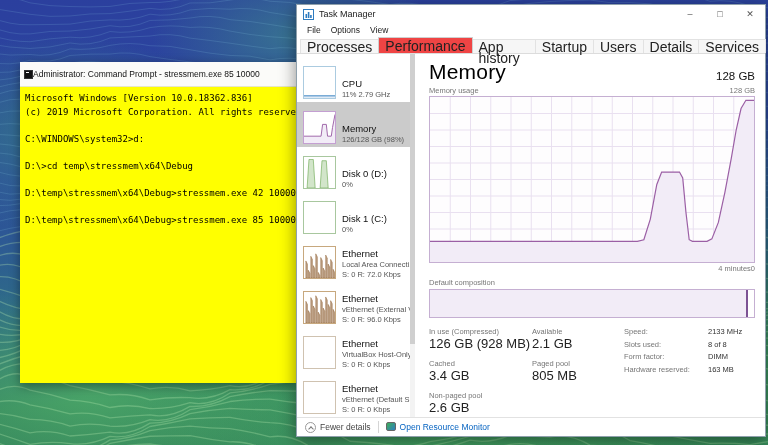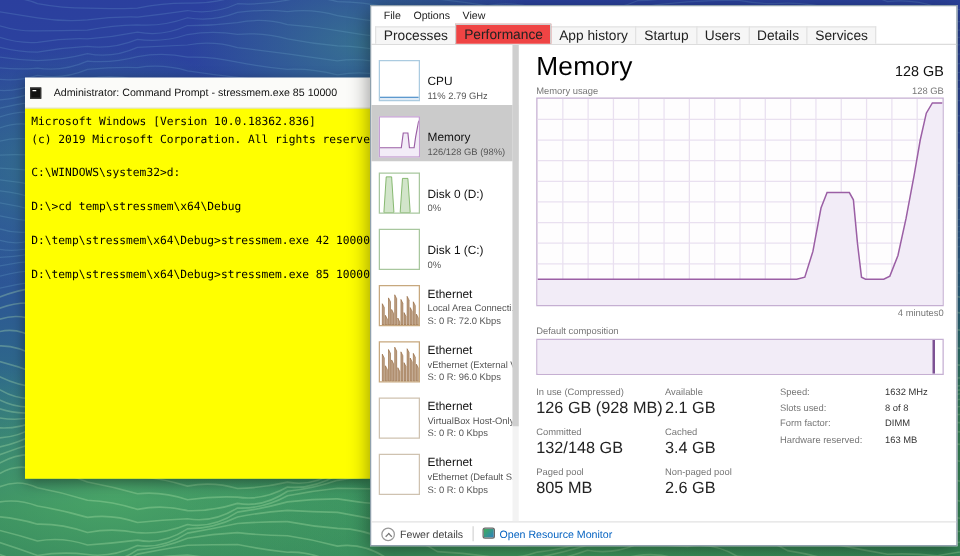--- a/index.html
+++ b/index.html
@@ -13,39 +13,39 @@
       radial-gradient(ellipse 200px 120px at 38% 8%, rgba(70,170,130,.45), transparent 70%),
       radial-gradient(ellipse 240px 150px at 70% 45%, rgba(40,120,140,.35), transparent 70%),
       linear-gradient(175deg, #2b3f9e 0%, #2c4a9e 35%, #2e6a88 60%, #35855f 80%, #2f7a55 100%);
   }
   #flowlines { position:absolute; left:0; top:0; width:768px; height:445px; }
 
   
   #cmd-window { position:absolute; left:20px; top:62px; width:276px; height:321px;
     box-shadow:0 3px 10px rgba(0,0,0,.4); display:flex; flex-direction:column; }
   #cmd-titlebar { height:15px; background:#fbfbf9; border-bottom:1px solid #e6e6c8;
-    display:flex; align-items:center; gap:10px; padding:12px 4px; font-size:8.5px; color:#111; flex:0 0 auto; }
+    display:flex; align-items:center; gap:0; padding:12px 4px; font-size:8.5px; color:#111; flex:0 0 auto; }
   #cmd-icon { width:9px; height:9px; background:#111; border:1px solid #333; position:relative; flex:0 0 auto; }
   #cmd-icon::after { content:""; position:absolute; left:1px; top:1px; width:3px; height:1px; background:#fff; }
   #cmd-title { white-space:nowrap; overflow:hidden; }
   #cmd-body { flex:1; background:#ffff00; padding:5px 5px 0 5px;
     font-family:"DejaVu Sans Mono", monospace; font-size:9px; line-height:13.5px; color:#000; }
   .console-line { white-space:pre; min-height:13.5px; }
 
   
   #tm-window { position:absolute; left:296px; top:4px; width:470px; height:433px; background:#fff;
     border:1px solid #8fa0ac; box-shadow:0 4px 16px rgba(0,0,0,.45); display:flex; flex-direction:column; }
   #tm-titlebar { height:18px; display:flex; align-items:center; padding-left:6px; flex:0 0 auto; }
   #tm-title { font-size:9px; color:#222; margin-left:5px; flex:1; }
   .win-btn { width:30px; height:18px; text-align:center; line-height:18px; font-size:9px; color:#555; }
   #tm-menubar { height:14px; display:flex; align-items:center; padding-left:5px; flex:0 0 auto; }
   .menu-item { font-size:8.5px; color:#222; padding:0 5px; }
   #tm-tabbar { height:17px; display:flex; align-items:flex-end; padding-left:3px;
     border-bottom:1px solid #dcdcdc; flex:0 0 auto; }
-  .tab { font-size:11px; color:#222; padding:2px 6px 2px 6px; border:1px solid #e2e2e2;
+  .tab { font-size:14px; color:#222; padding:2px 6px 2px 6px; border:1px solid #e2e2e2;
     border-bottom:none; background:#f6f6f6; margin-right:-1px; height:14px; line-height:11px; }
   .tab.active { background:#ef4444; height:16px; line-height:13px; border-color:#cfcfcf; position:relative; z-index:2; }
 
   #tm-content { flex:1; display:flex; overflow:hidden; }
 
   
   #tm-sidebar { width:118px; flex:0 0 auto; padding-top:3px; position:relative; }
   .sb-item { display:flex; padding:3px 4px 3px 6px; height:45px; align-items:flex-end; }
   .sb-item.selected { background:#cbcbcb; }
   .thumb { width:33px; height:33px; background:#fff; flex:0 0 auto; margin-top:1px; }
@@ -168,20 +168,32 @@
         <div class="console-line"></div>
         <div class="console-line">D:\&gt;cd temp\stressmem\x64\Debug</div>
         <div class="console-line"></div>
         <div class="console-line">D:\temp\stressmem\x64\Debug&gt;stressmem.exe 42 10000</div>
         <div class="console-line"></div>
         <div class="console-line">D:\temp\stressmem\x64\Debug&gt;stressmem.exe 85 10000</div>
       </div>
   </div>
 
   <div id="tm-window">
+    <div id="tm-titlebar">
+      <svg width="11" height="11" viewBox="0 0 11 11">
+        <rect x="0.5" y="0.5" width="10" height="10" fill="none" stroke="#2f7cc0" stroke-width="1"></rect>
+        <rect x="2.5" y="5" width="1.6" height="4" fill="#2f7cc0"></rect>
+        <rect x="4.8" y="3" width="1.6" height="6" fill="#2f7cc0"></rect>
+        <rect x="7.1" y="6" width="1.6" height="3" fill="#2f7cc0"></rect>
+      </svg>
+      <span id="tm-title">Task Manager</span>
+      <span class="win-btn">–</span>
+      <span class="win-btn">□</span>
+      <span class="win-btn">✕</span>
+    </div>
     <div id="tm-menubar">
         <span class="menu-item">File</span>
         <span class="menu-item">Options</span>
         <span class="menu-item">View</span>
       </div>
     <div id="tm-tabbar">
         <span class="tab">Processes</span>
         <span class="tab active">Performance</span>
         <span class="tab">App history</span>
         <span class="tab">Startup</span>
@@ -357,39 +369,35 @@
           <div id="mem-stats">
               <div>
                 <div class="stat-label">In use (Compressed)</div>
                 <div class="stat-value">126 GB (928 MB)</div>
               </div>
               <div>
                 <div class="stat-label">Available</div>
                 <div class="stat-value">2.1 GB</div>
               </div>
               <div>
-                <div class="stat-label">Committed</div>
-                <div class="stat-value">132/148 GB</div>
-              </div>
-              <div>
                 <div class="stat-label">Cached</div>
                 <div class="stat-value">3.4 GB</div>
               </div>
               <div>
                 <div class="stat-label">Paged pool</div>
                 <div class="stat-value">805 MB</div>
               </div>
               <div>
                 <div class="stat-label">Non-paged pool</div>
                 <div class="stat-value">2.6 GB</div>
               </div>
             </div>
           <div id="mem-details">
               <div class="det-label">Speed:</div>
-              <div class="det-value">1632 MHz</div>
+              <div class="det-value">2133 MHz</div>
               <div class="det-label">Slots used:</div>
               <div class="det-value">8 of 8</div>
               <div class="det-label">Form factor:</div>
               <div class="det-value">DIMM</div>
               <div class="det-label">Hardware reserved:</div>
               <div class="det-value">163 MB</div>
             </div>
         </div>
       </div>
     </div>

